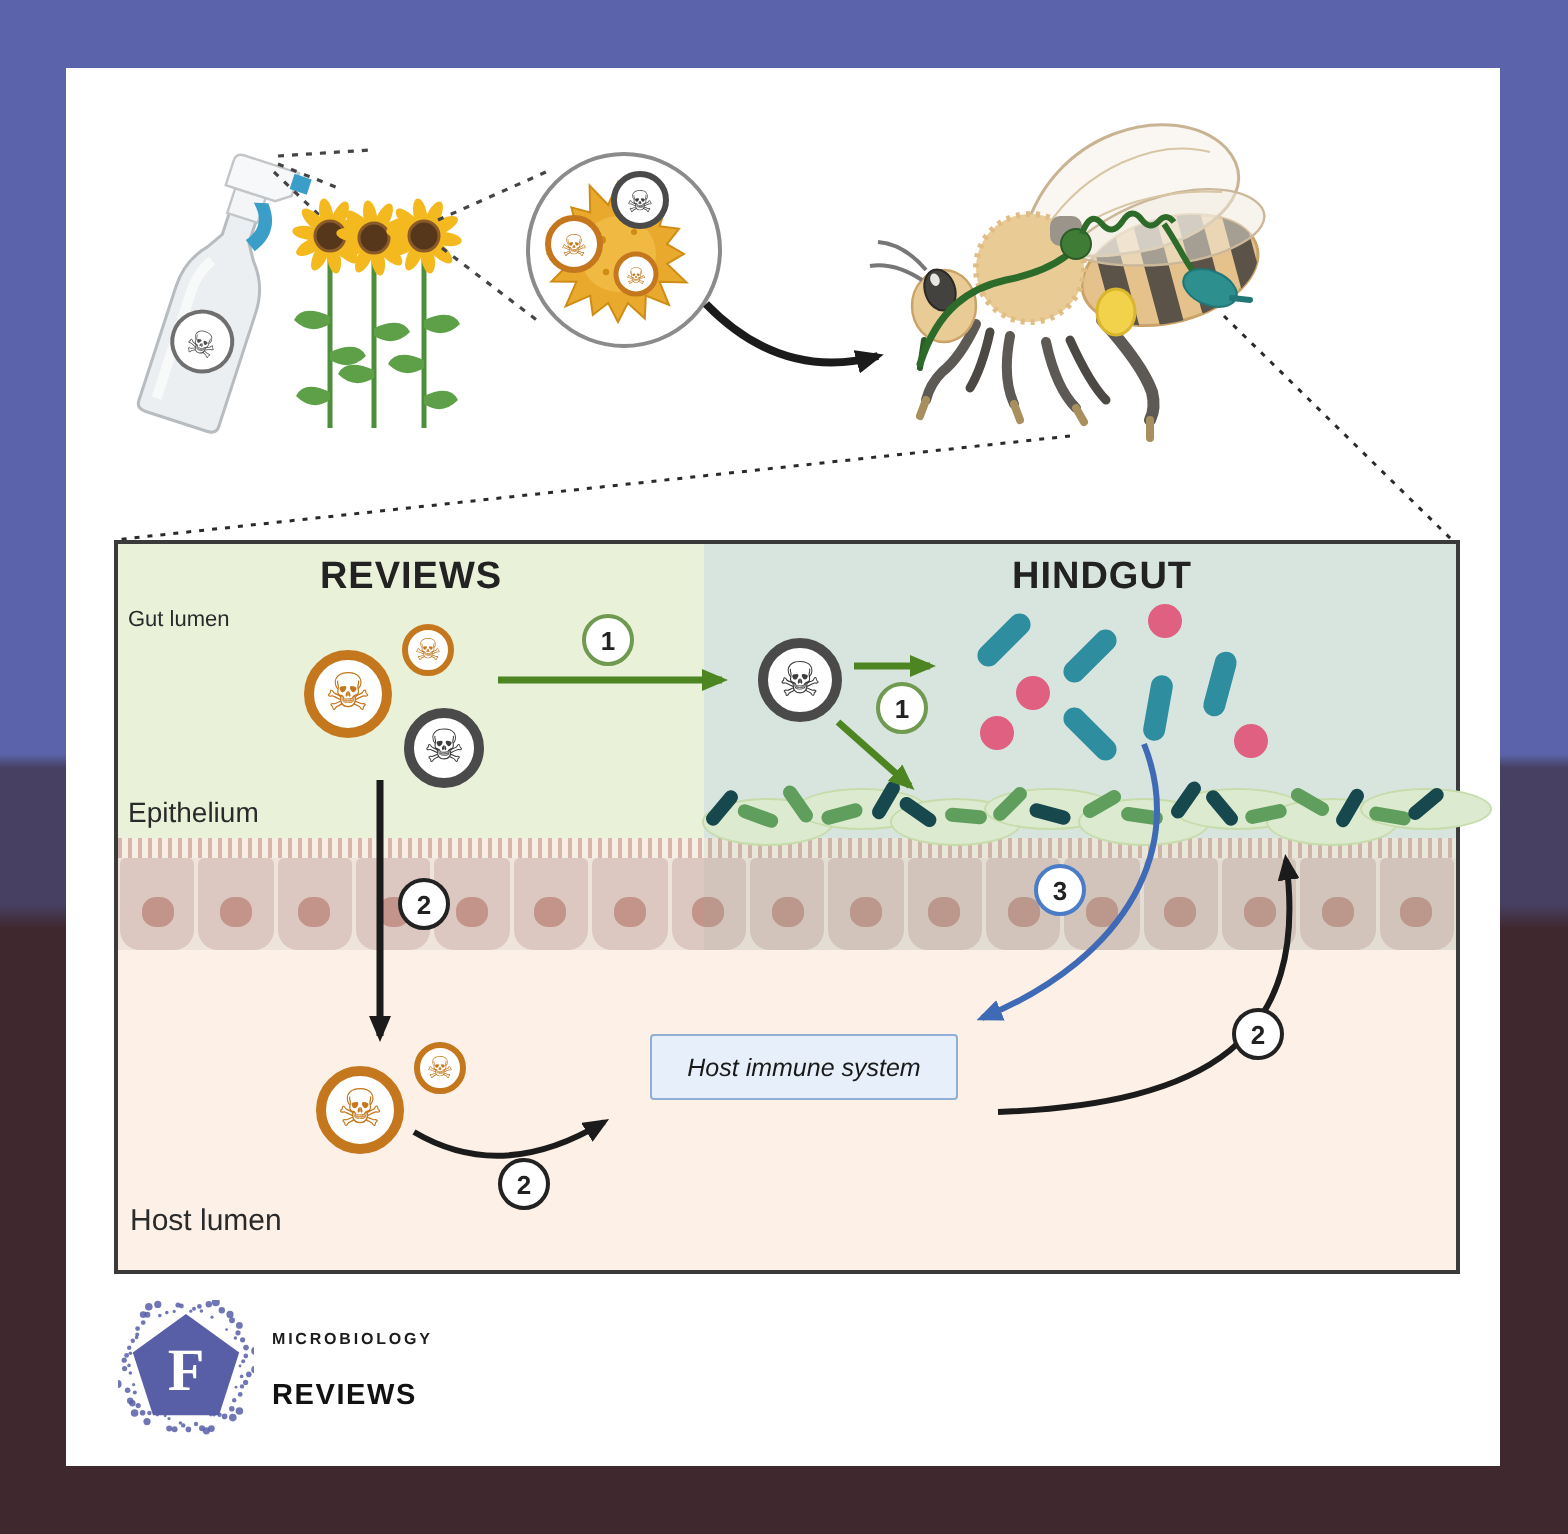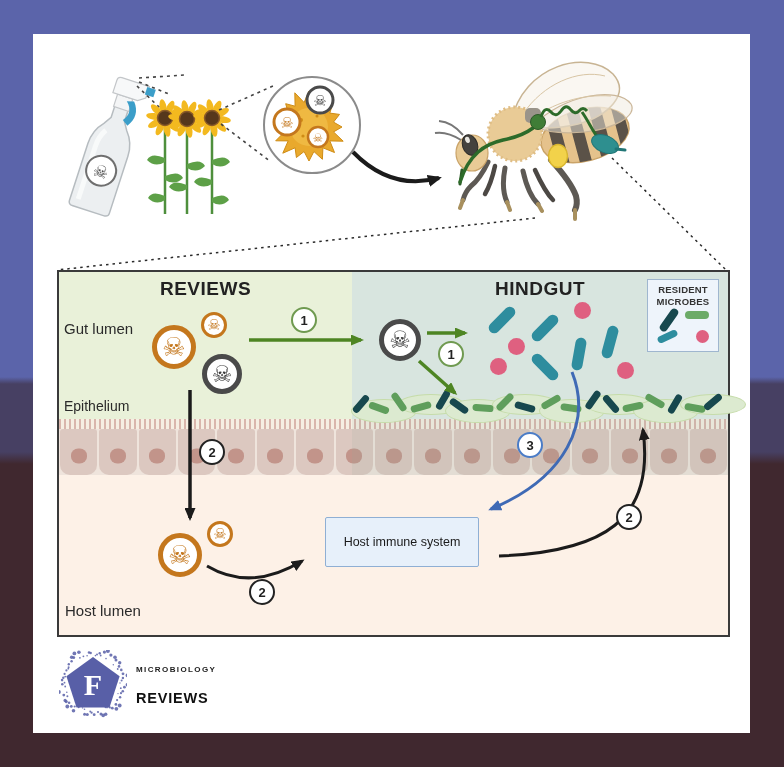--- a/index.html
+++ b/index.html
@@ -322,49 +322,41 @@
       <path d="M190,68 L302,68" stroke="#4e8523" stroke-width="3.5" marker-end="url(#mGreen)" fill="none"></path>
       <path d="M368,61 L406,61" stroke="#4e8523" stroke-width="3.5" marker-end="url(#mGreen)" fill="none"></path>
       <path d="M360,89 L396,121" stroke="#4e8523" stroke-width="3.5" marker-end="url(#mGreen)" fill="none"></path>
       <path d="M131,118 L131,246" stroke="#1b1b1b" stroke-width="3.5" marker-end="url(#mBlack)" fill="none"></path>
       <path d="M148,294 Q192,320 243,289" stroke="#1b1b1b" stroke-width="3" marker-end="url(#mBlack)" fill="none"></path>
       <path d="M440,284 C545,280 596,248 584,158" stroke="#1b1b1b" stroke-width="3" marker-end="url(#mBlack)" fill="none"></path>
       <path d="M513,100 C533,150 507,206 432,237" stroke="#3f6ab5" stroke-width="3" marker-end="url(#mBlue)" fill="none"></path>
     </svg>
 
     <div class="ptitle" style="left:0;width:293px;">REVIEWS</div>
-    <div class="ptitle" style="left:293px;width:376px;">HINDGUT</div>
-    <div class="plabel" style="left:5px;top:32px;font-size:15px;margin-top:16px;">Gut lumen</div>
+    <div class="ptitle" style="left:293px;width:376px;padding-left:11px;">HINDGUT</div>
+    <div class="plabel" style="left:5px;top:32px;font-size:11px;">Gut lumen</div>
     <div class="plabel" style="left:5px;top:126px;font-size:14px;">Epithelium</div>
     <div class="plabel" style="left:6px;top:330px;font-size:15px;">Host lumen</div>
 
     <div class="skull o" style="left:115px;top:75px;width:44px;height:44px;border-width:5px;font-size:26px;">☠</div>
     <div class="skull o" style="left:155px;top:53px;width:26px;height:26px;border-width:3px;font-size:15px;">☠</div>
     <div class="skull g" style="left:163px;top:102px;width:40px;height:40px;border-width:5px;font-size:23px;">☠</div>
     <div class="skull g" style="left:341px;top:68px;width:42px;height:42px;border-width:5px;font-size:24px;">☠</div>
     <div class="skull o" style="left:121px;top:283px;width:44px;height:44px;border-width:5px;font-size:26px;">☠</div>
     <div class="skull o" style="left:161px;top:262px;width:26px;height:26px;border-width:3px;font-size:15px;">☠</div>
 
     <div class="step green" style="left:245px;top:48px;">1</div>
     <div class="step green" style="left:392px;top:82px;">1</div>
     <div class="step" style="left:153px;top:180px;">2</div>
     <div class="step" style="left:203px;top:320px;">2</div>
     <div class="step" style="left:570px;top:245px;">2</div>
     <div class="step blue" style="left:471px;top:173px;">3</div>
 
-    <div class="info-box" style="left:266px;top:245px;width:154px;height:50px;">Host immune system</div>
-
-    <div class="legend-box">
-      <div>RESIDENT</div>
-      <div>MICROBES</div>
-      <div class="rod" style="left:8px;top:36px;width:26px;height:8px;background:var(--bio-dark,#17484e);transform:rotate(-55deg);"></div>
-      <div class="rod" style="left:37px;top:31px;width:24px;height:8px;background:#6cab68;"></div>
-      <div class="rod" style="left:9px;top:53px;width:21px;height:7px;background:var(--teal,#2e8d9e);transform:rotate(-25deg);"></div>
-      <div class="dot" style="left:48px;top:50px;width:13px;height:13px;"></div>
-    </div>
+    <div class="info-box" style="left:266px;top:245px;width:154px;height:33px;font-style:italic;">Host immune system</div>
+
   </div>
 
   <div class="logo">
     <svg width="68" height="70" viewBox="0 0 68 70">
       <g id="speckles">
           <circle cx="61.0" cy="33.0" r="0.7" fill="#585fa7" opacity="0.85"></circle>
           <circle cx="8.3" cy="56.5" r="1.9" fill="#585fa7" opacity="0.85"></circle>
           <circle cx="36.4" cy="5.6" r="0.8" fill="#585fa7" opacity="0.85"></circle>
           <circle cx="53.3" cy="58.2" r="1.4" fill="#585fa7" opacity="0.85"></circle>
           <circle cx="4.3" cy="27.7" r="1.2" fill="#585fa7" opacity="0.85"></circle>

